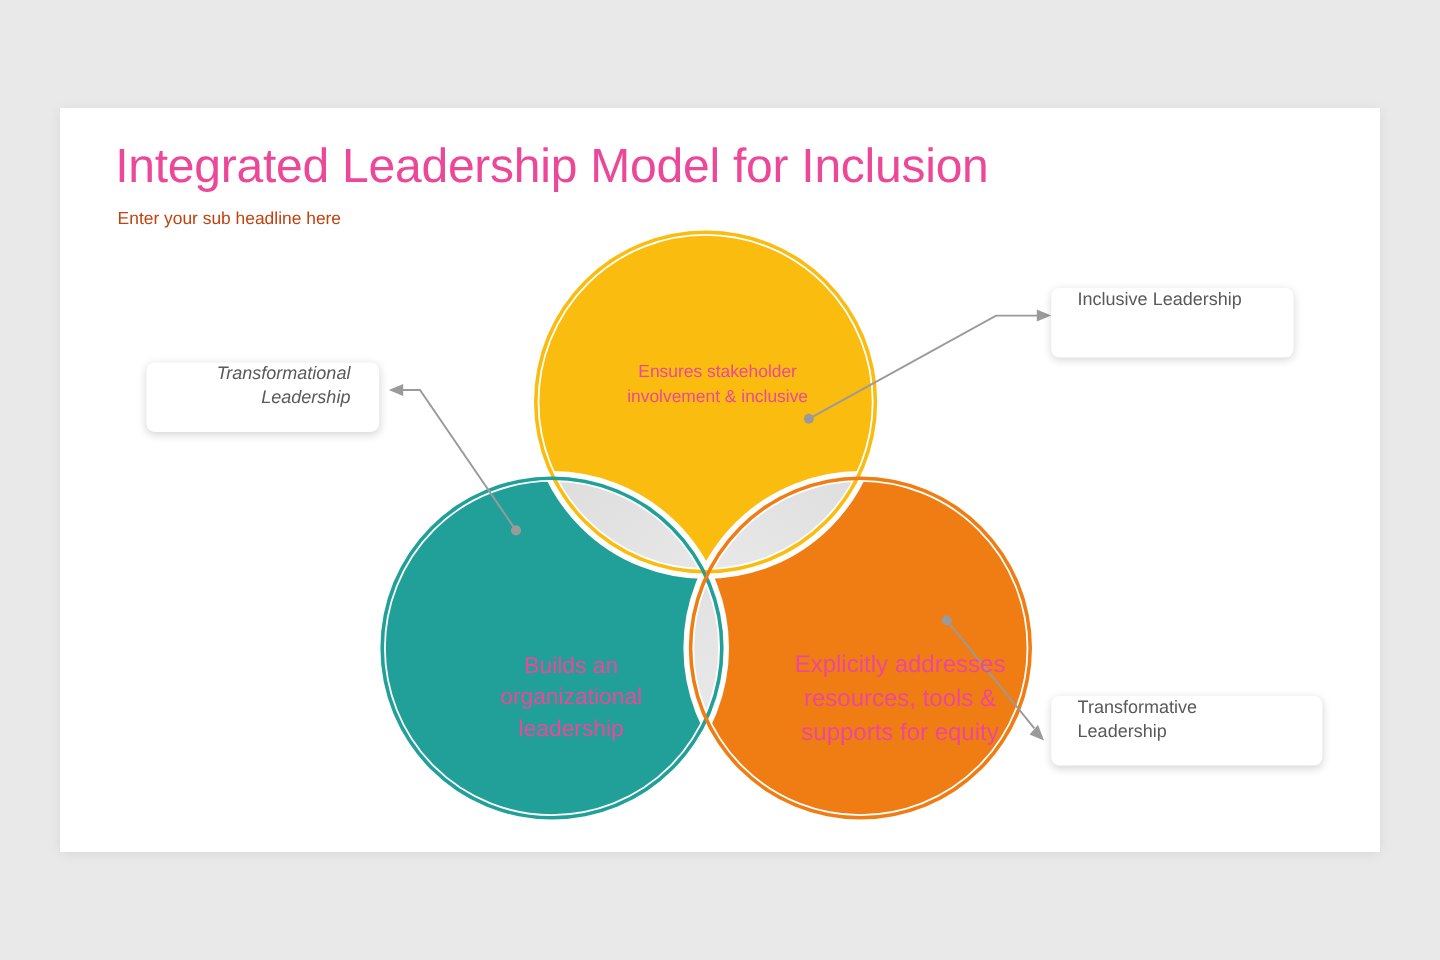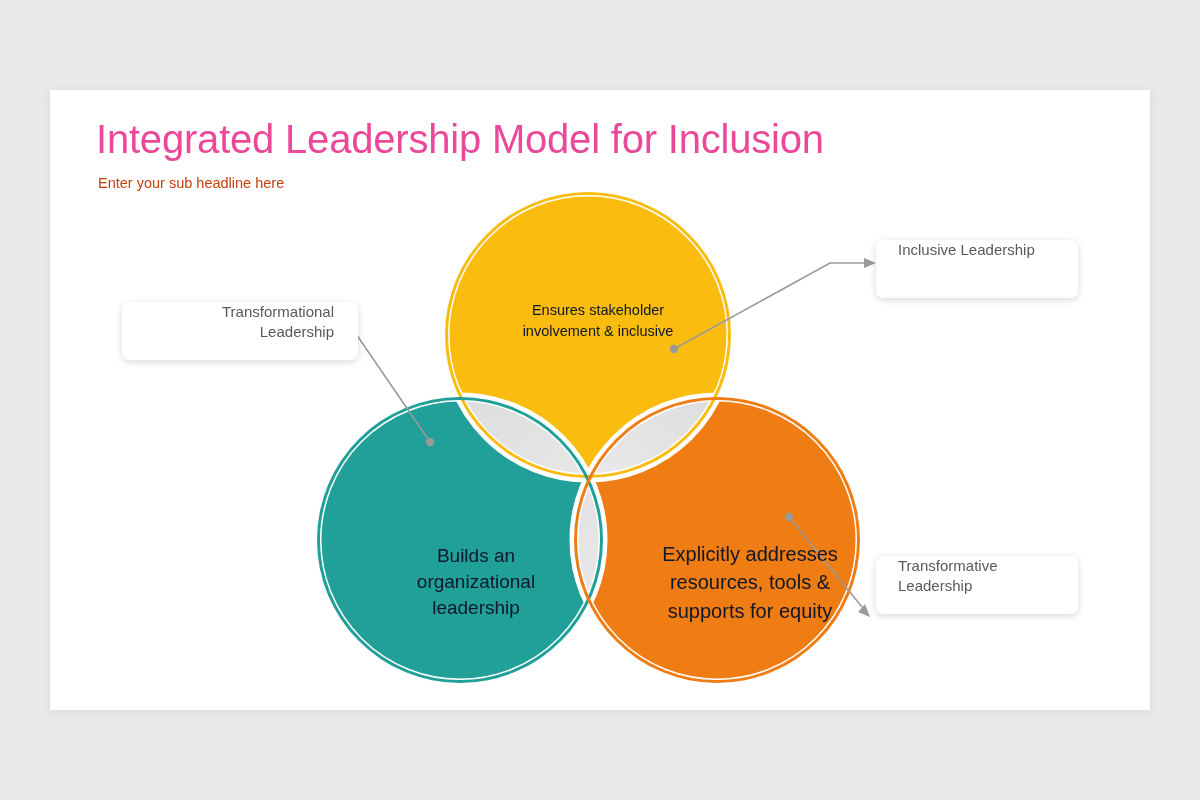--- a/index.html
+++ b/index.html
@@ -62,32 +62,33 @@
     color: #58595b;
     font-size: 15px;
     line-height: 1.33;
   }
   .callout .ctext { width: 100%; display: block; }
   #callout-inclusive {
     left: 826px; top: 150px; width: 202px; height: 58px;
     padding: 0 0 0 22px;
   }
   #callout-transformational {
-    left: 72px; top: 212px; width: 236px; height: 58px;
+    left: 72px; top: 212px; width: 194px; height: 58px;
     padding: 0 24px 0 0;
     text-align: right;
+    font-style: italic;
   }
   #callout-transformative {
-    left: 826px; top: 466px; width: 202px; height: 58px;
+    left: 826px; top: 490px; width: 226px; height: 58px;
     padding: 0 0 0 22px;
   }
   .venn-label {
     position: absolute;
     text-align: center;
-    color: #0f172a;
+    color: #ec4899;
     pointer-events: none;
   }
   #label-yellow {
     left: 438px; top: 210px; width: 220px;
     font-size: 14.5px; line-height: 1.42;
   }
   #label-teal {
     left: 330px; top: 453px; width: 192px;
     font-size: 19px; line-height: 1.38;
   }

